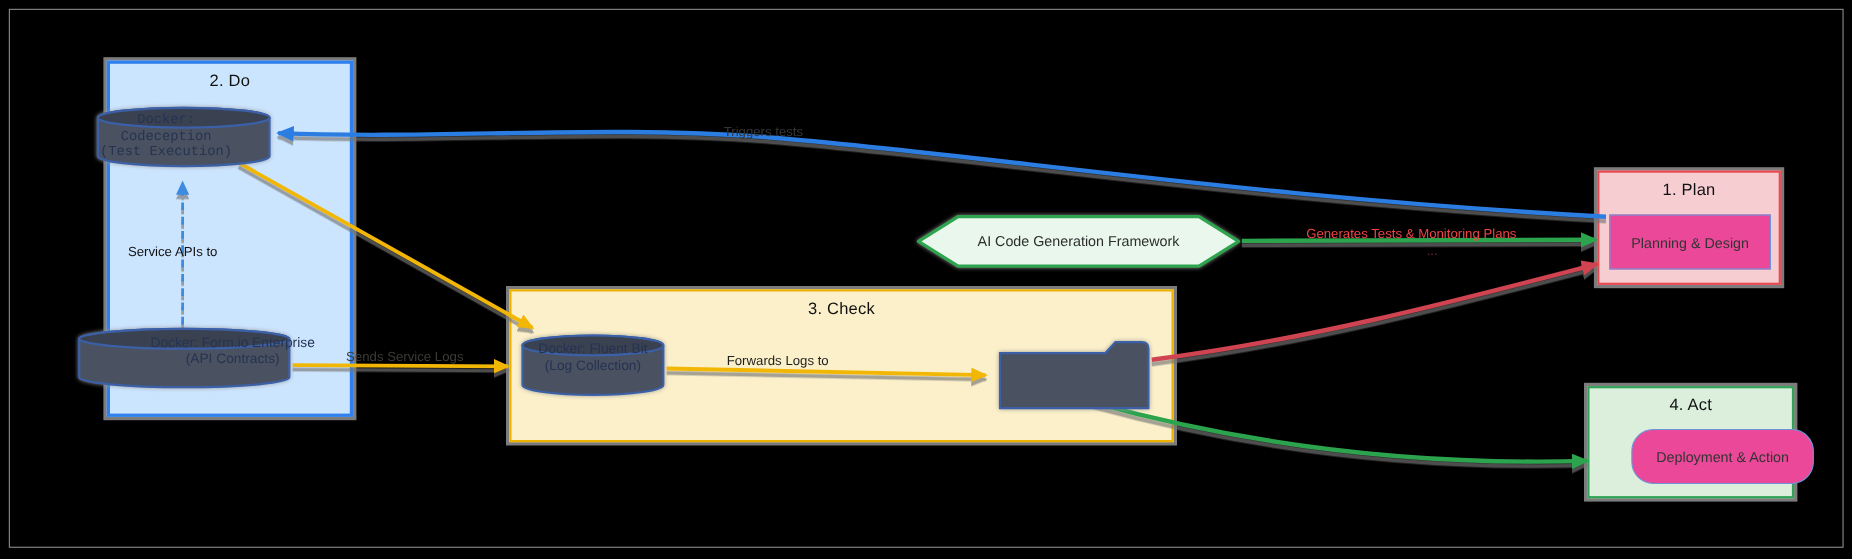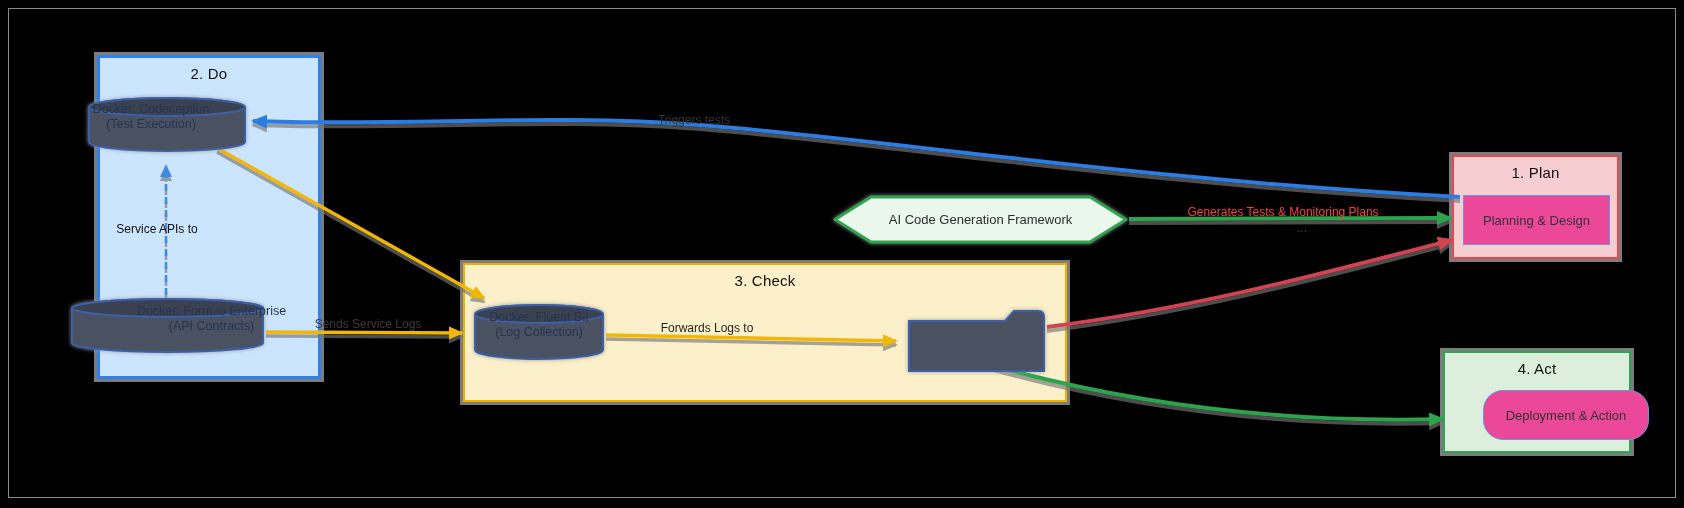--- a/index.html
+++ b/index.html
@@ -100,21 +100,21 @@
     <path class="edge e-yellow" d="M606,335 L896,341" marker-end="url(#ay)"></path>
     <path class="edge e-green" d="M1129,219 L1451,218" marker-end="url(#ag)"></path>
     <path class="edge e-green" d="M994,366 C1150,409 1300,423 1443,419" marker-end="url(#ag)"></path>
     <path class="edge e-red" d="M1047,327 C1190,309 1325,273 1452,240" marker-end="url(#ar)"></path>
   </svg>
 
   <svg class="shape" style="left:87px;top:96px;" width="160" height="57" viewBox="0 0 160 57">
     <path class="cyl-body" d="M2,11 A78,9 0 0 1 158,11 L158,46 A78,9 0 0 1 2,46 Z"></path>
     <ellipse class="cyl-top" cx="80" cy="11" rx="78" ry="9"></ellipse>
   </svg>
-  <div class="node-label" style="left:87px;top:102px;width:128px;">
+  <div class="node-label" style="left:87px;top:102px;width:128px;font-family:Liberation Mono, monospace;">
     <div>Docker: Codeception</div>
     <div>(Test Execution)</div>
   </div>
 
   <svg class="shape" style="left:70px;top:297px;" width="195" height="57" viewBox="0 0 195 57">
     <path class="cyl-body" d="M2,11 A95.5,9 0 0 1 193,11 L193,46 A95.5,9 0 0 1 2,46 Z"></path>
     <ellipse class="cyl-top" cx="97.5" cy="11" rx="95.5" ry="9"></ellipse>
   </svg>
   <div class="node-label" style="left:70px;top:304px;width:195px;padding-left:44px;">
     <div>Docker: Form.io Enterprise</div>

